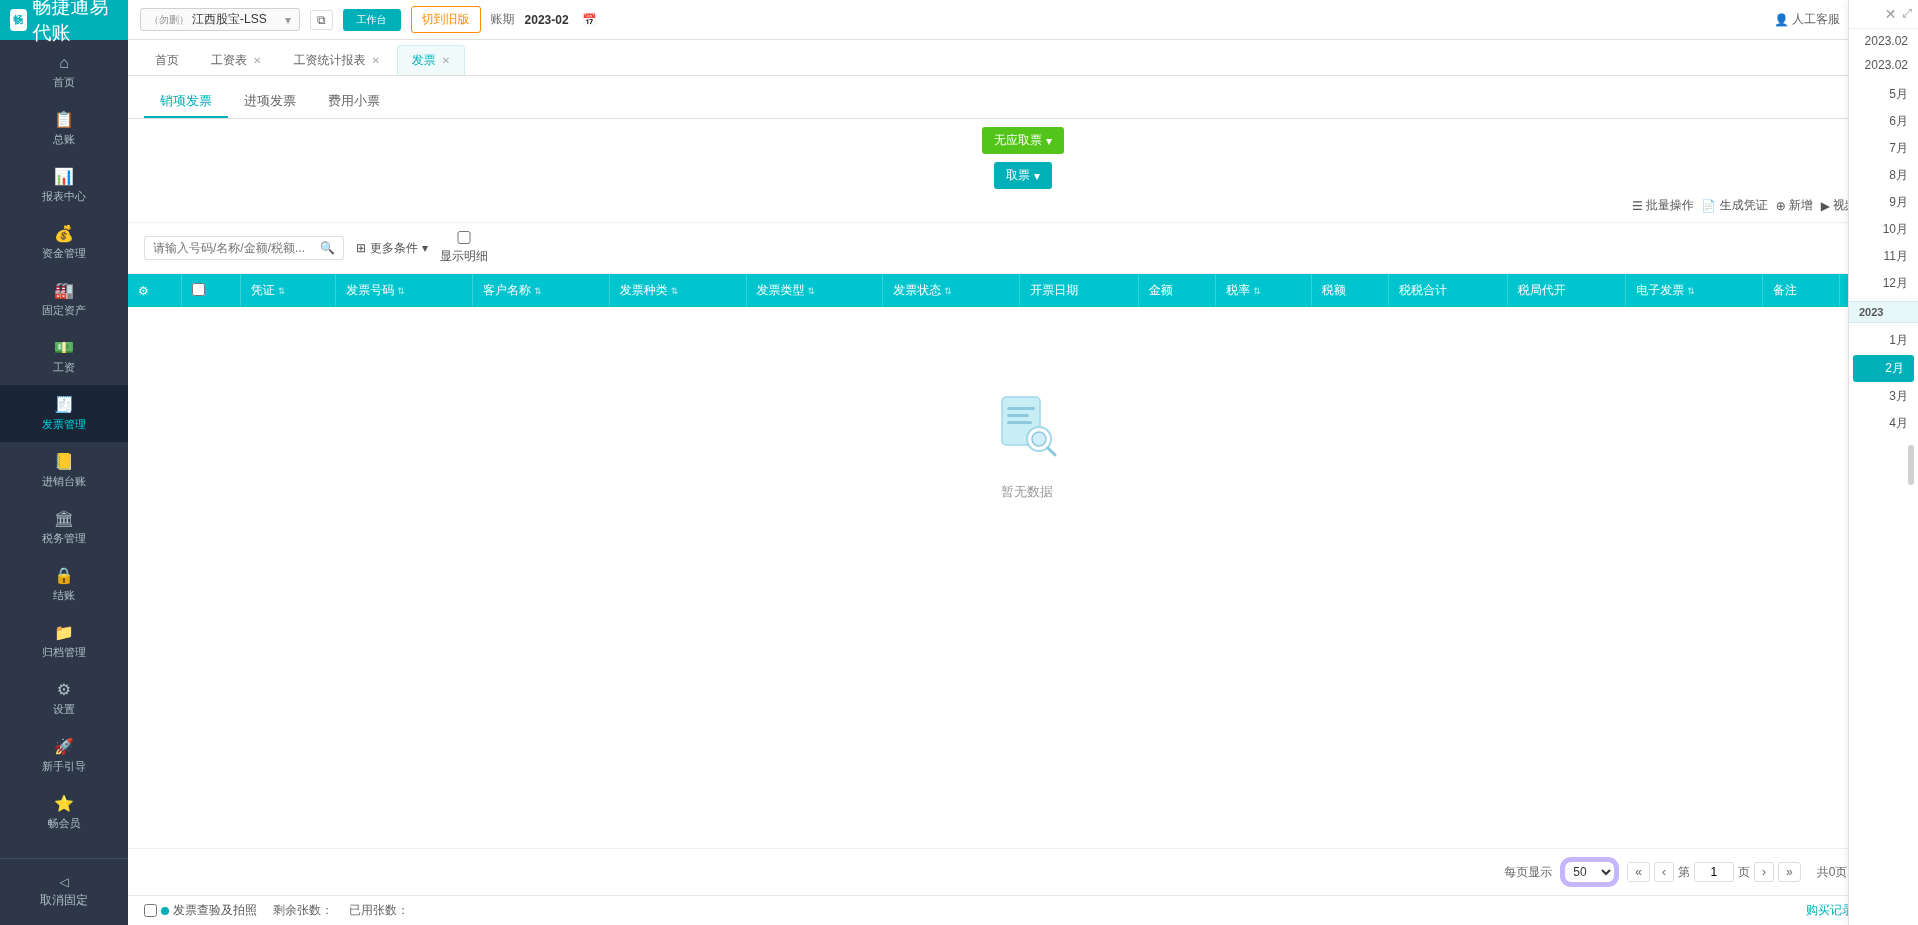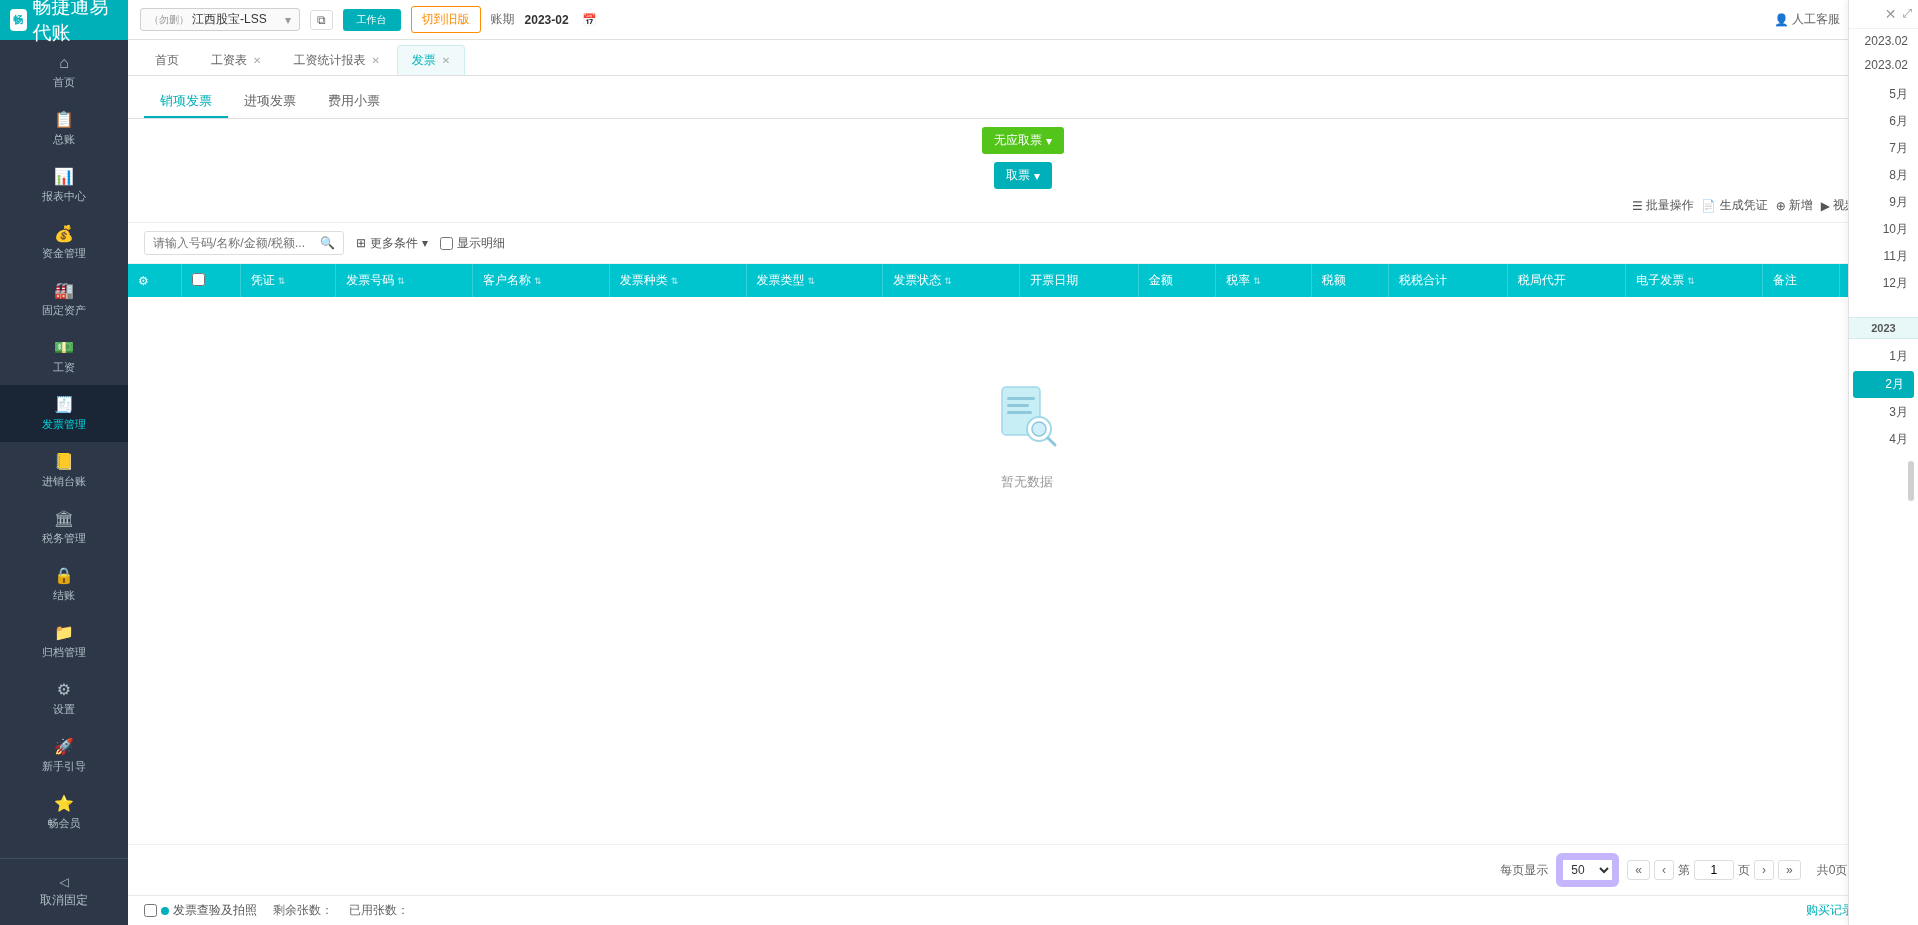--- a/index.html
+++ b/index.html
@@ -210,21 +210,21 @@
       padding: 4px 8px; width: 200px; gap: 4px;
     }
     .search-input-wrap input {
       border: none; outline: none; flex: 1; font-size: 12px; color: #666;
     }
     .search-icon { color: #999; cursor: pointer; }
     .filter-btn {
       display: flex; align-items: center; gap: 4px;
       color: #555; cursor: pointer; font-size: 12px;
     }
-    .show-detail { display: flex; gap: 4px; color: #555; font-size: 12px; cursor: pointer; }
+    .show-detail { display: flex; gap: 4px; color: #555; font-size: 12px; cursor: pointer; flex-direction: column; }
 
     
     .table-wrap {
       flex: 1;
       overflow: auto;
     }
     table {
       width: 100%;
       border-collapse: collapse;
     }
@@ -260,21 +260,21 @@
       align-items: center;
       justify-content: flex-end;
       padding: 8px 16px;
       border-top: 1px solid #f0f0f0;
       background: white;
       gap: 8px;
       flex-shrink: 0;
     }
     .page-size-label { color: #666; }
     .page-size-select {
-      border: 7px solid #c4b5fd; border-radius: 6px; padding: 2px 4px;
+      border: 5px solid #c4b5fd; border-radius: 11px; padding: 2px 4px;
       color: #333; background: white; cursor: pointer;
     }
     .page-nav { display: flex; align-items: center; gap: 4px; }
     .page-nav-btn {
       border: 1px solid #ddd; background: white; border-radius: 3px;
       padding: 2px 7px; cursor: pointer; color: #666;
     }
     .page-input {
       border: 1px solid #ddd; border-radius: 3px; width: 40px;
       padding: 2px 4px; text-align: center;
@@ -324,22 +324,22 @@
       text-align: right;
     }
     .date-month-item.active {
       background: #00b0b9;
       color: white;
       border-radius: 3px;
       margin: 1px 4px;
     }
     .date-year-label {
       font-size: 11px; font-weight: bold; color: #555;
-      padding: 4px 10px; background: #e8f8f9; text-align: center;
-      border-top: 1px solid #d0eef0; border-bottom: 1px solid #d0eef0; margin-top: 16px;
+      padding: 4px 10px; background: #e8f8f9; 
+      border-top: 1px solid #d0eef0; border-bottom: 1px solid #d0eef0;
     }
     .right-panel-top-close {
       padding: 6px 6px;
       display: flex; justify-content: flex-end; gap: 6px;
       border-bottom: 1px solid #f0f0f0;
     }
   </style>
 </head>
 <body>
 

